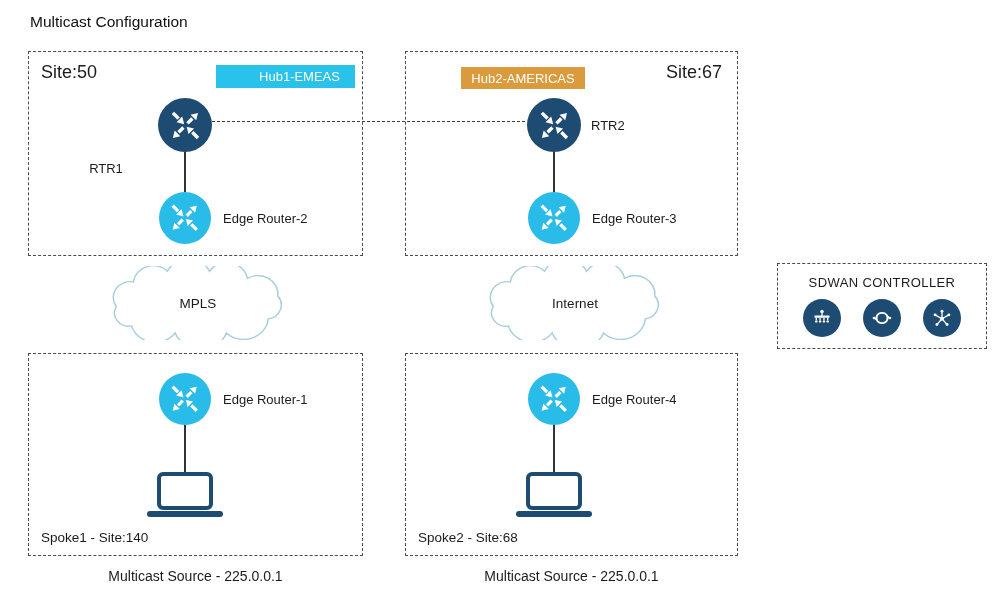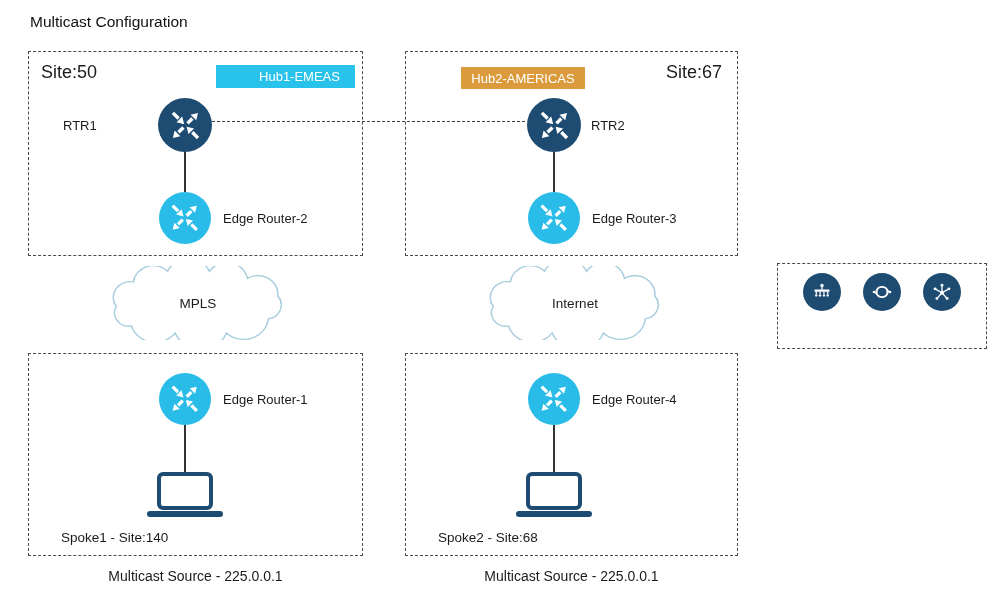--- a/index.html
+++ b/index.html
@@ -32,22 +32,22 @@
   .vline{width:1.5px;background:var(--line);}
   .hdash{height:0;border-top:1.6px dashed #3F3F3F;}
   .cloud-label{position:absolute;left:0;top:0;width:100%;height:100%;
     display:flex;align-items:center;justify-content:center;font-size:13.5px;}
   .sdwan-title{font-size:13px;letter-spacing:.4px;text-align:center;white-space:nowrap;}
   .sdwan-icons{display:flex;justify-content:center;gap:22px;}
   .ctrl-circle{width:38px;height:38px;border-radius:50%;background:var(--navy);
     display:flex;align-items:center;justify-content:center;}
   .ctrl-circle svg{width:26px;height:26px;display:block;}
   .src-text{font-size:14px;text-align:center;}
-  .spoke-label{font-size:13.5px;white-space:nowrap;margin-left:20px;}
-  .rtr-label-left{text-align:left;}
+  .spoke-label{font-size:13.5px;white-space:nowrap;}
+  .rtr-label-left{text-align:center;margin-top:43px;}
 </style>
 </head>
 <body>
 
 <div class="page">
 
   <div class="abs page-title" style="left:30px;top:13px;">Multicast Configuration</div>
 
   <div class="abs dash-box" style="left:28px;top:51px;width:335px;height:205px;">
     <div class="abs site-label" style="left:12px;top:10px;">Site:50</div>
@@ -145,20 +145,21 @@
     <svg width="190" height="74" viewBox="0 0 200 84" preserveAspectRatio="none">
       <path d="M14 46 A18 18 0 0 1 32 18 A21 21 0 0 1 68 6 A24 24 0 0 1 112 6
                A22 22 0 0 1 152 14 A21 21 0 0 1 184 34 A16 16 0 0 1 174 60
                A26 26 0 0 1 130 76 A29 29 0 0 1 76 76 A26 26 0 0 1 30 68
                A15 15 0 0 1 14 46 Z" fill="#ffffff" stroke="#A9CEDE" stroke-width="1.6"></path>
     </svg>
     <div class="cloud-label">MPLS</div>
   </div>
 
   <div class="abs dash-box" style="left:777px;top:263px;width:210px;height:86px;">
+    <div class="sdwan-title" style="margin-top:11px;">SDWAN CONTROLLER</div>
     <div class="sdwan-icons" style="margin-top:9px;">
       <div class="ctrl-circle">
         <svg viewBox="0 0 36 36">
           <circle cx="18" cy="9" r="2.4" fill="#fff"></circle>
           <rect x="17.1" y="10.5" width="1.8" height="4.5" fill="#fff"></rect>
           <rect x="7.5" y="14.5" width="21" height="3" rx="1" fill="#fff"></rect>
           <g fill="#fff">
             <rect x="9.2" y="17.5" width="1.8" height="3.4"></rect>
               <circle cx="10.1" cy="22.7" r="1.7"></circle>
             <rect x="14.4" y="17.5" width="1.8" height="3.4"></rect>

